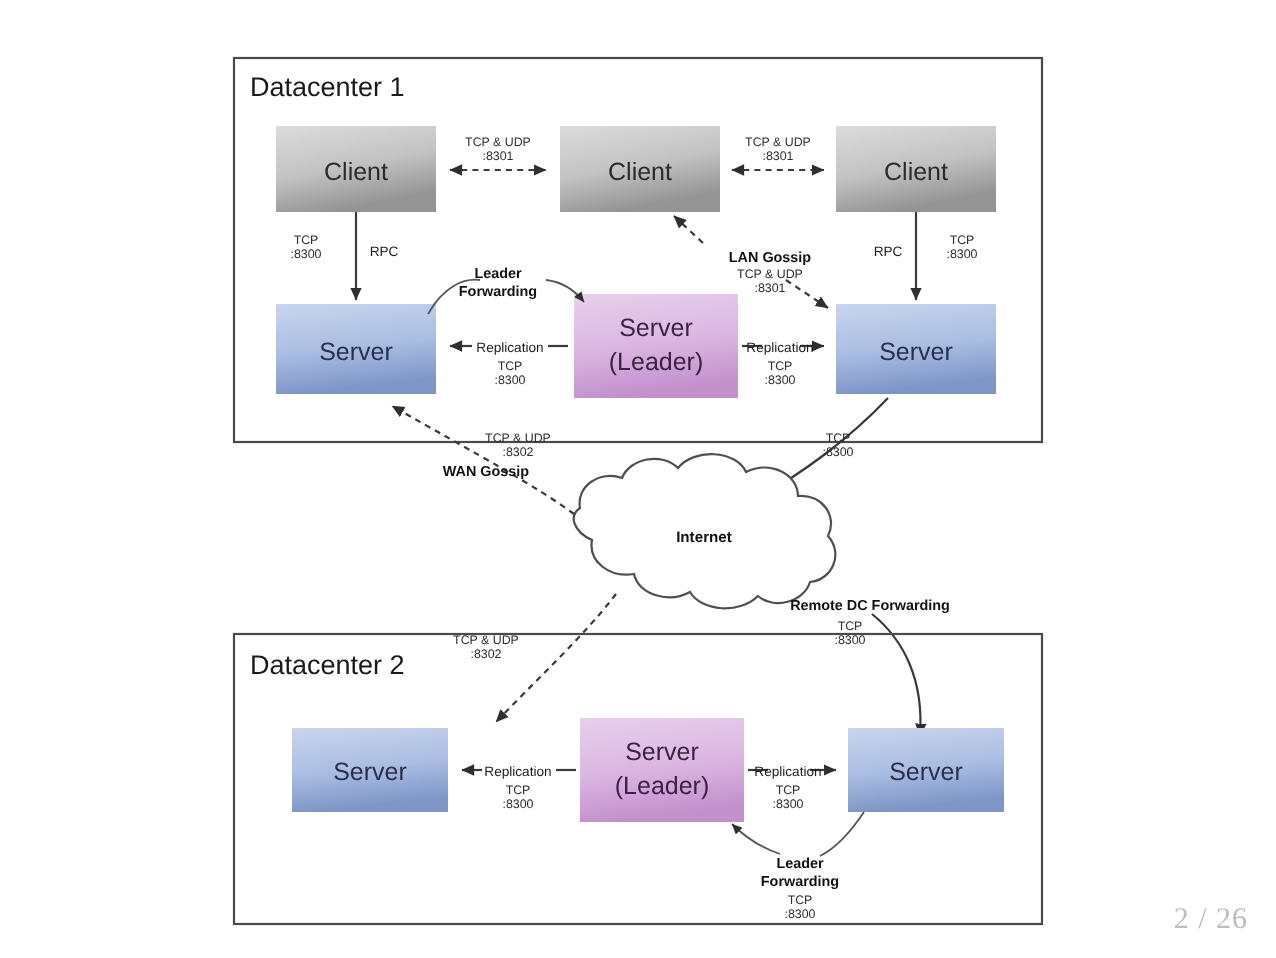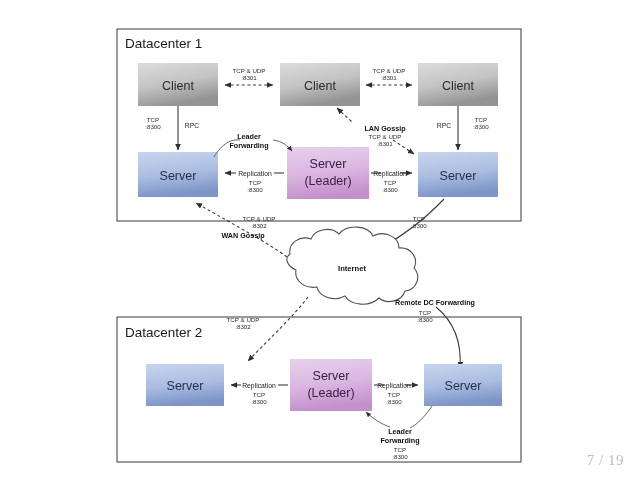--- a/index.html
+++ b/index.html
@@ -250,15 +250,15 @@
 
     <path class="thin-line" d="M432,406 C424,418 416,425 410,428"></path>
     <path class="thin-line" d="M390,427 C381,424 372,418 366,412" marker-end="url(#arrowSolid)"></path>
     <text class="edge-bold" x="400" y="434">Leader</text>
     <text class="edge-bold" x="400" y="443">Forwarding</text>
     <text class="edge-plain" x="400" y="452">TCP</text>
     <text class="edge-plain" x="400" y="459">:8300</text>
 
   </svg>
 
-  <div id="page-num">7 / 19</div>
+  <div id="page-num">2 / 26</div>
 
 </div>
 
 </body></html>

